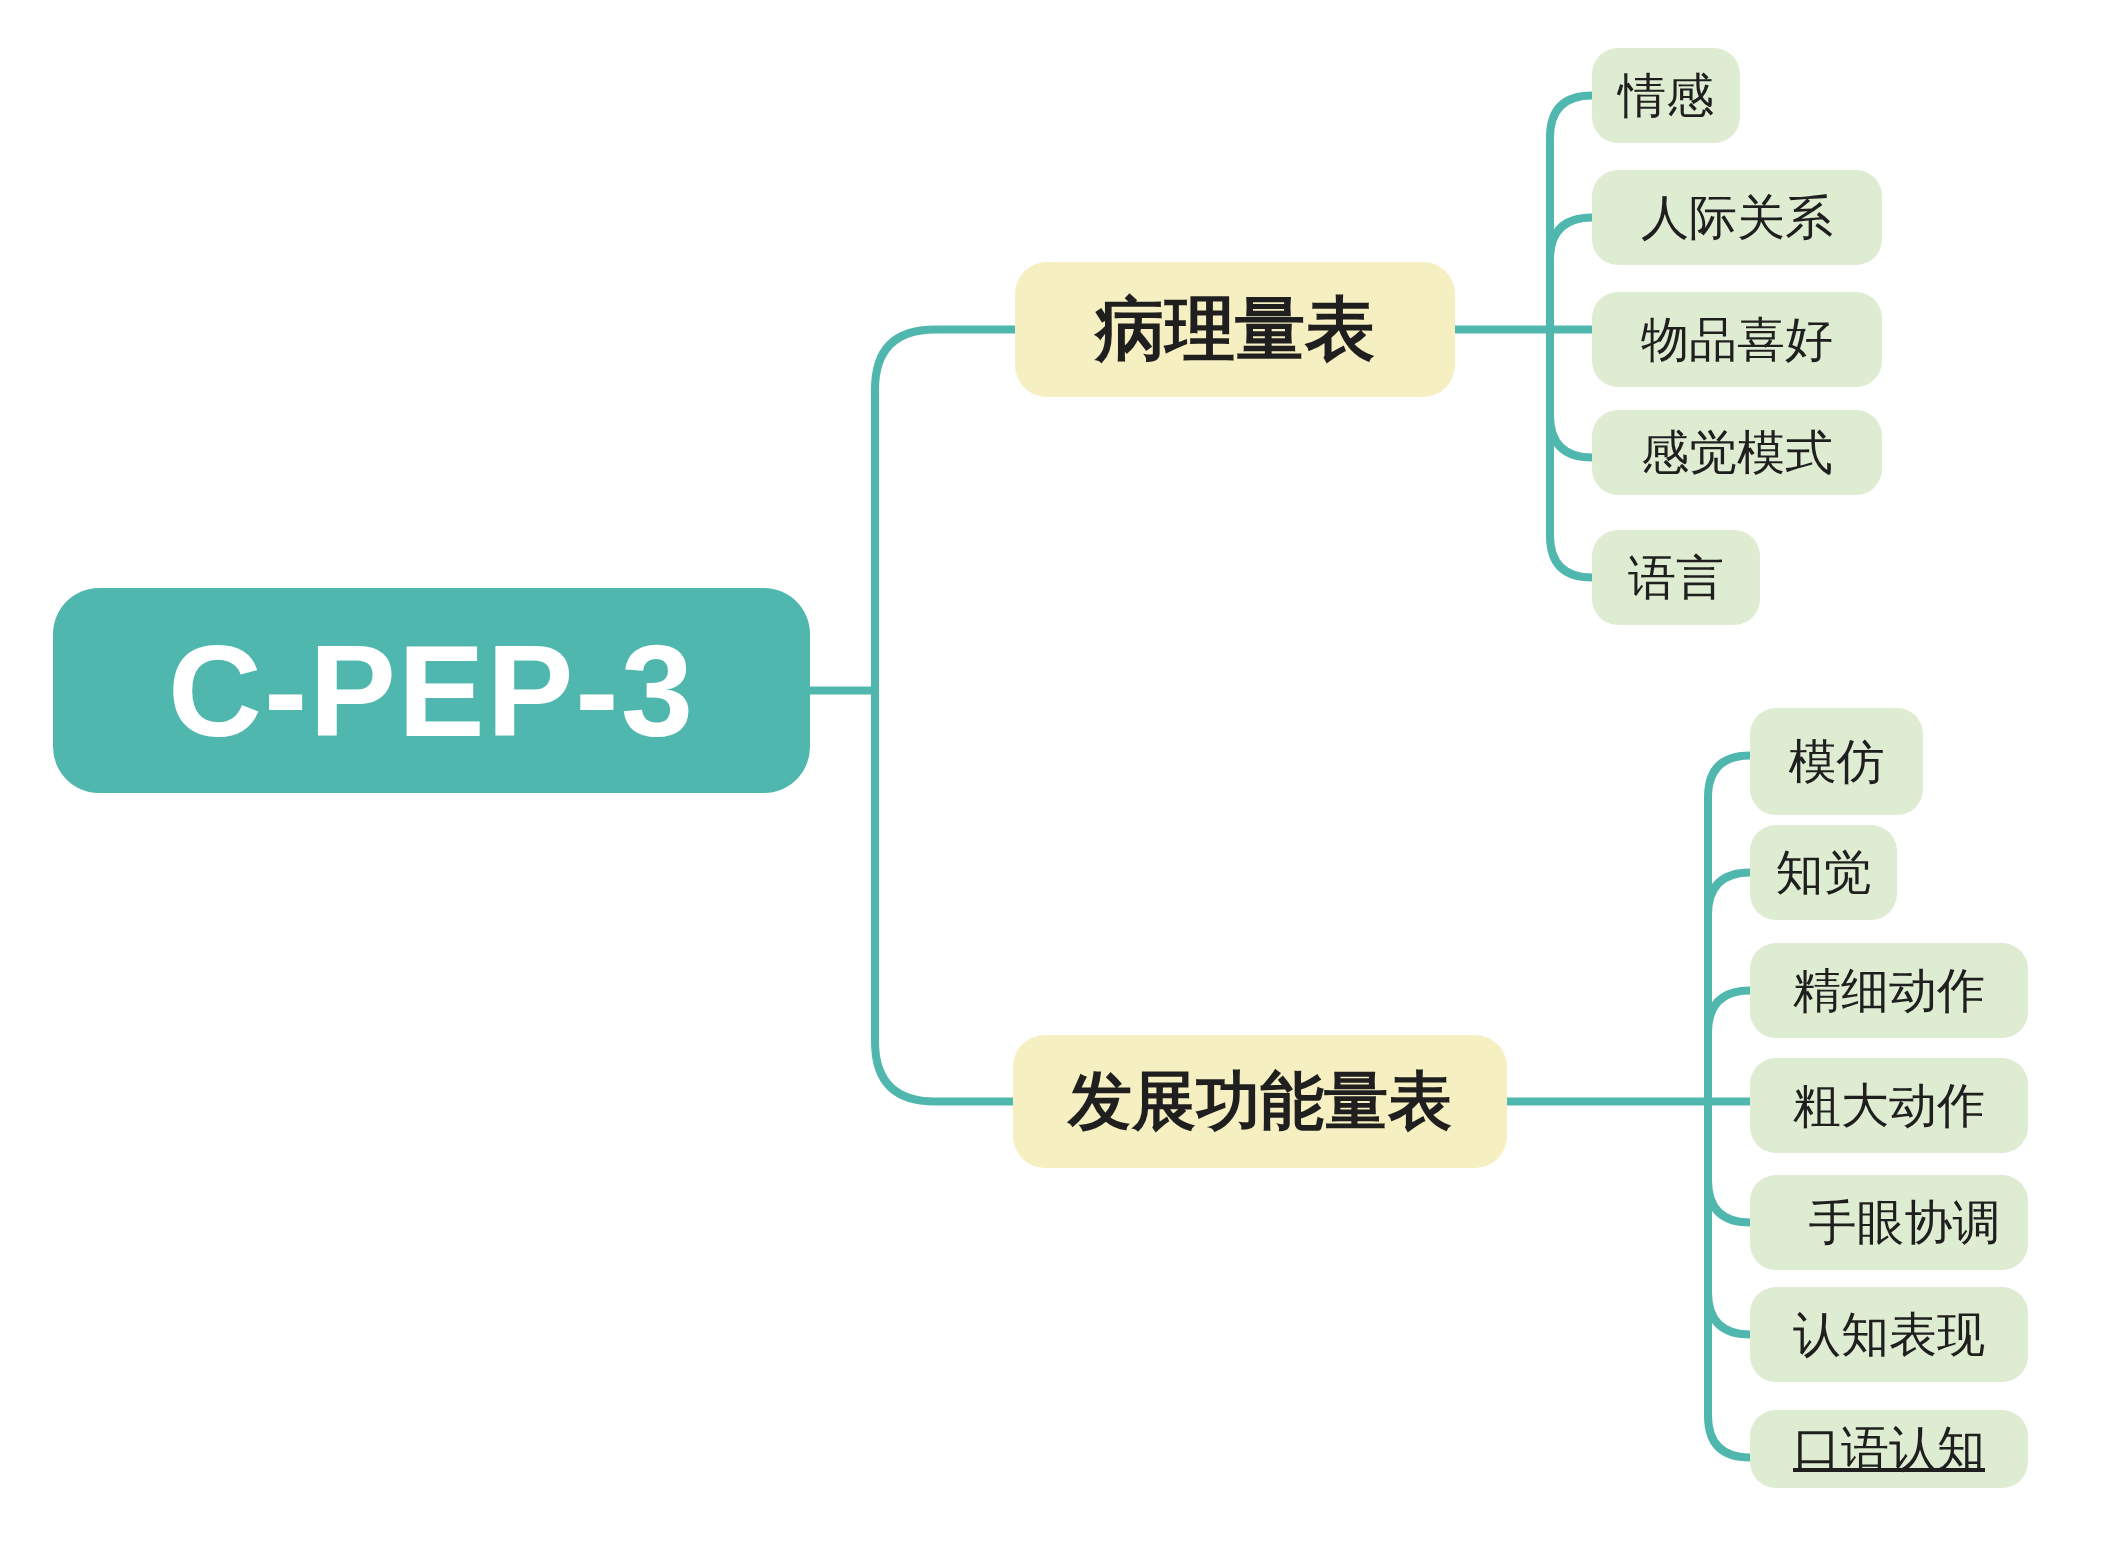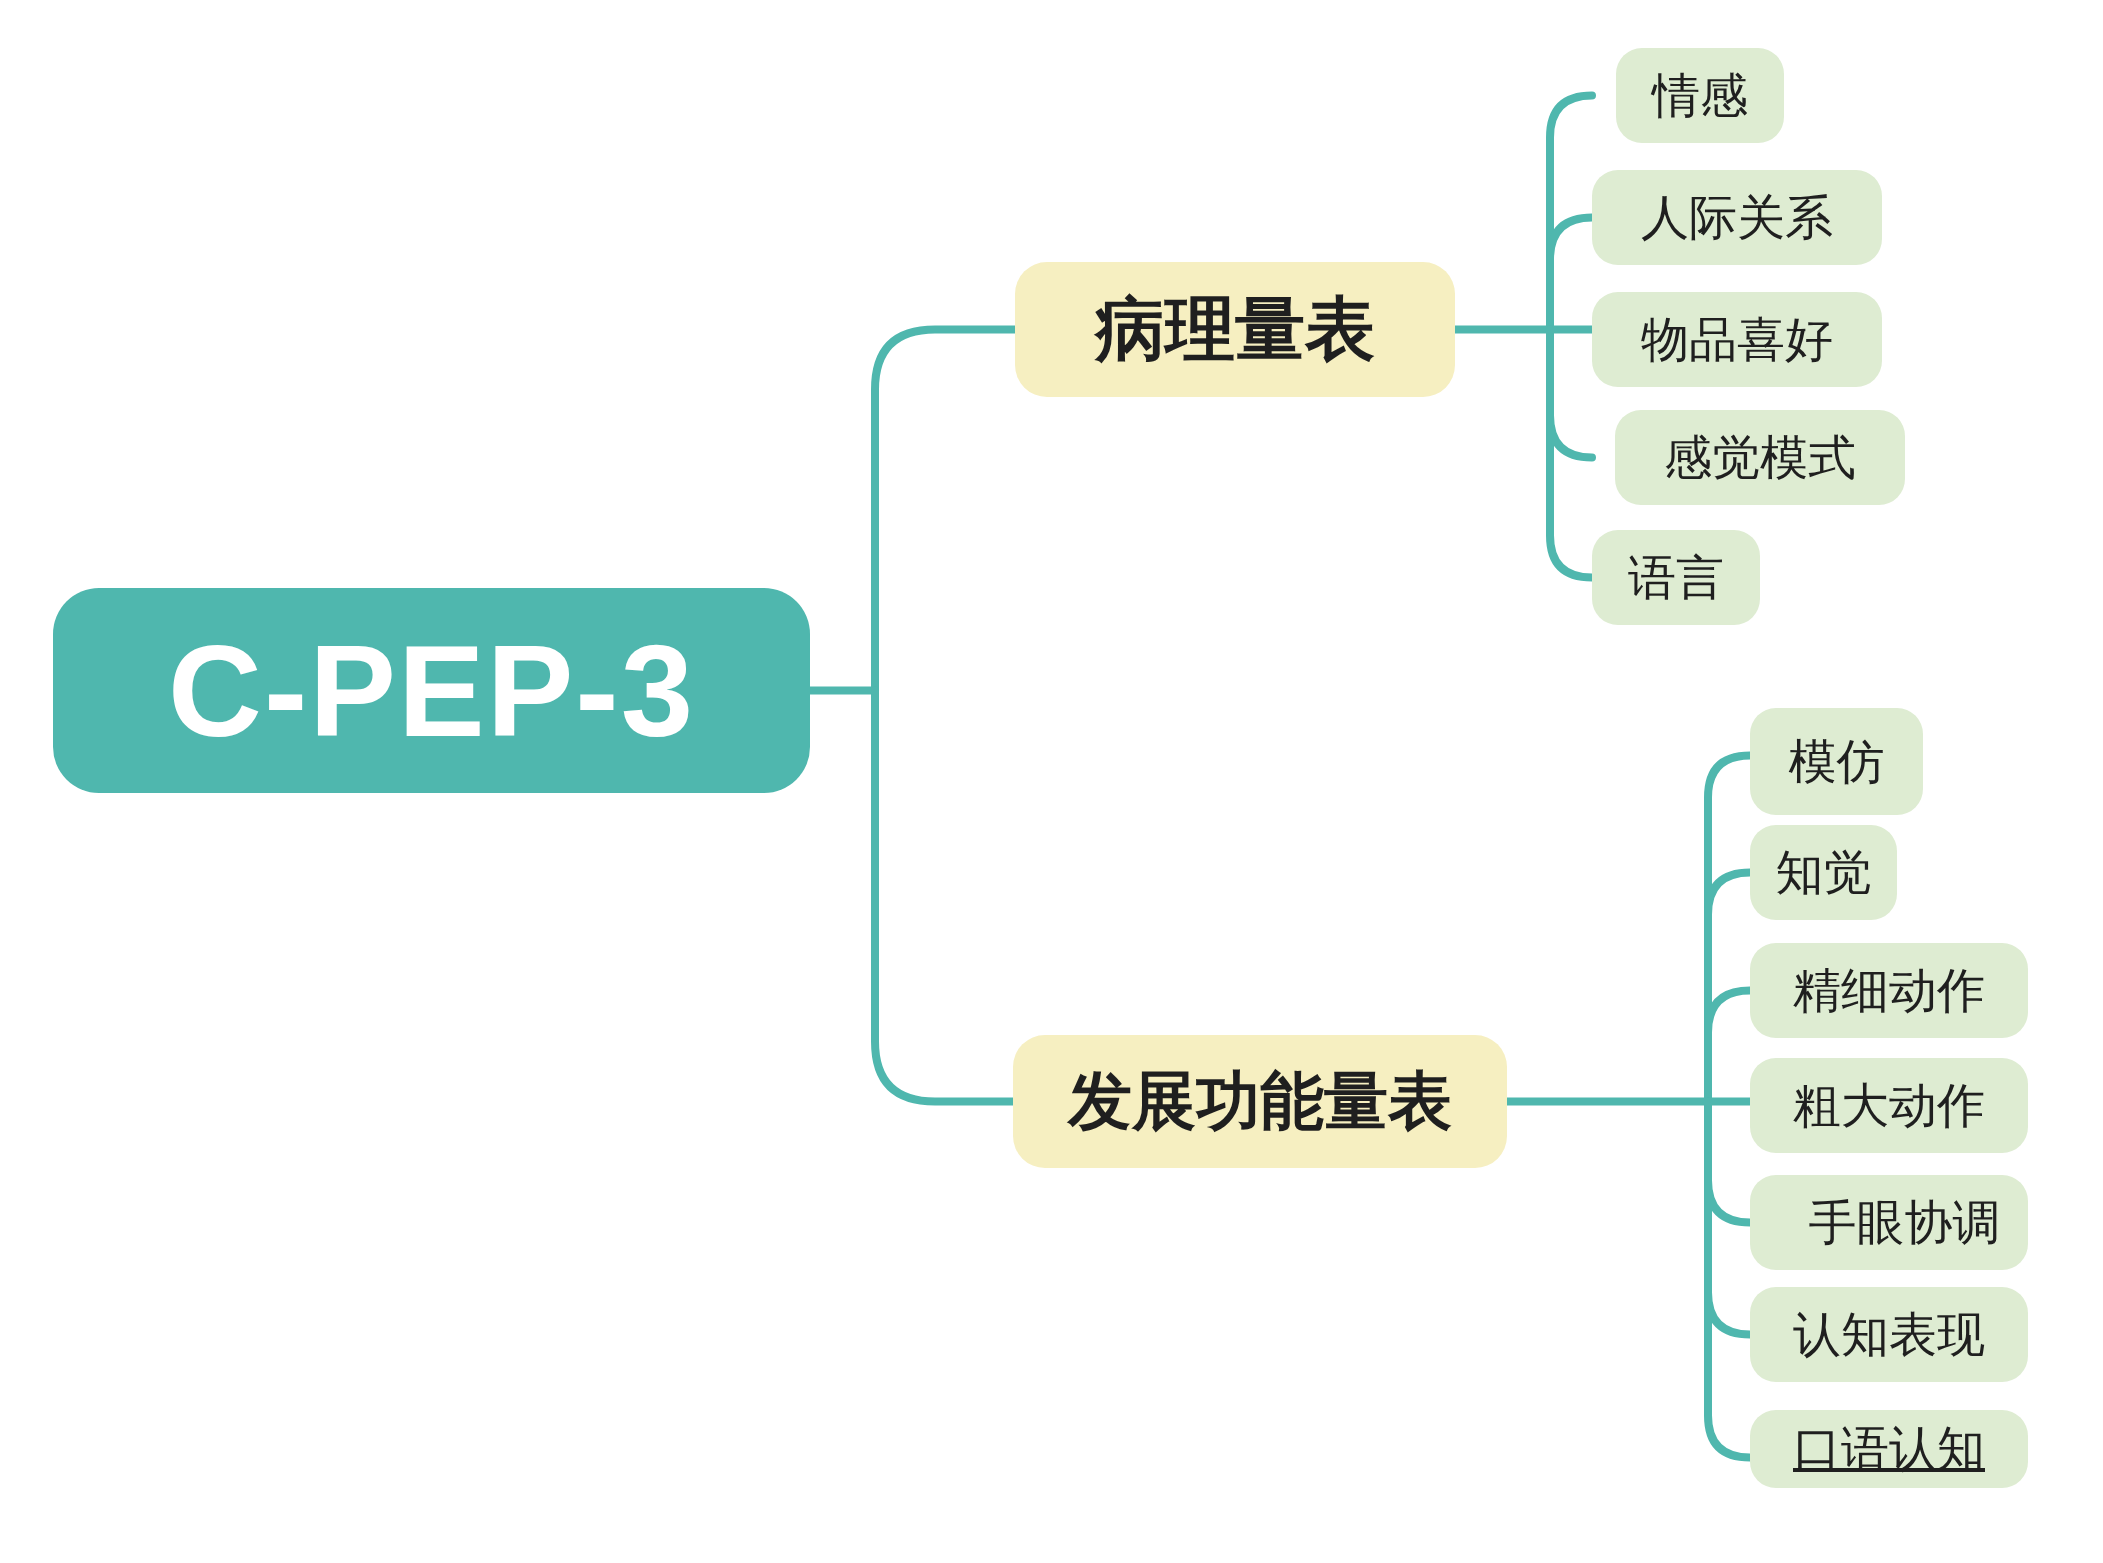--- a/index.html
+++ b/index.html
@@ -98,24 +98,24 @@
       <path d="M 1708 1101.5 V 1415.5 Q 1708 1457.5 1750 1457.5"></path>
     </svg>
 
   <div class="node root" id="root-node">C-PEP-3</div>
 
   <div class="node branch b0" id="branch-0">病理量表</div>
 
   <div class="node branch b1" id="branch-1">发展功能量表</div>
 
   <div id="leaves-0">
-      <div class="node leaf" style="left: 1592px; top: 48px; width: 168px; height: 95px; margin-left: 24px;">情感</div>
+      <div class="node leaf" style="left: 1592px; top: 48px; width: 148px; height: 95px;">情感</div>
       <div class="node leaf" style="left: 1592px; top: 170px; width: 290px; height: 95px;">人际关系</div>
       <div class="node leaf" style="left: 1592px; top: 292px; width: 290px; height: 95px;">物品喜好</div>
-      <div class="node leaf" style="left: 1592px; top: 410px; width: 290px; height: 95px; margin-left: 23px;">感觉模式</div>
+      <div class="node leaf" style="left: 1592px; top: 410px; width: 290px; height: 85px;">感觉模式</div>
       <div class="node leaf" style="left: 1592px; top: 530px; width: 168px; height: 95px;">语言</div>
     </div>
   <div id="leaves-1">
       <div class="node leaf" style="left: 1750px; top: 708px; width: 173px; height: 107px;">模仿</div>
       <div class="node leaf" style="left: 1750px; top: 825px; width: 147px; height: 95px;">知觉</div>
       <div class="node leaf" style="left: 1750px; top: 943px; width: 278px; height: 95px;">精细动作</div>
       <div class="node leaf" style="left: 1750px; top: 1058px; width: 278px; height: 95px;">粗大动作</div>
       <div class="node leaf" style="left: 1750px; top: 1175px; width: 278px; height: 95px; padding-left: 31px;">手眼协调</div>
       <div class="node leaf" style="left: 1750px; top: 1287px; width: 278px; height: 95px;">认知表现</div>
       <div class="node leaf" style="left: 1750px; top: 1410px; width: 278px; height: 78px; text-decoration: underline;">口语认知</div>

